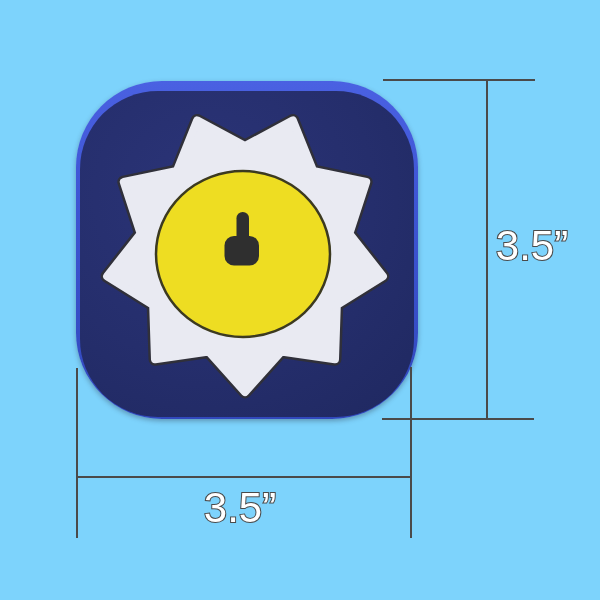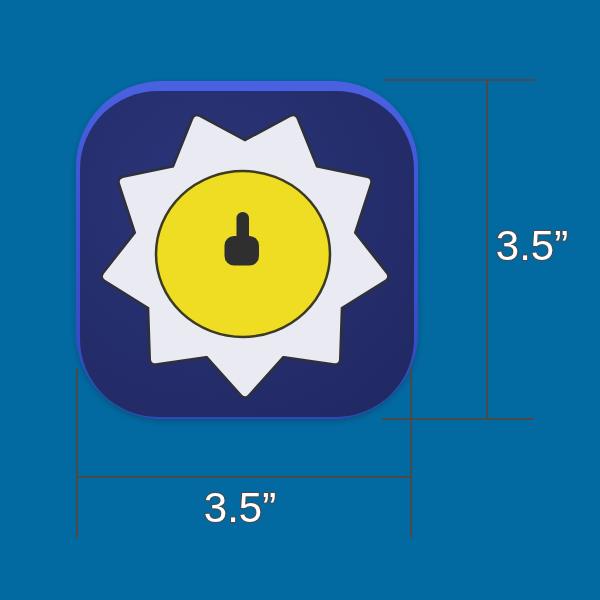--- a/index.html
+++ b/index.html
@@ -5,21 +5,21 @@
   html, body {
     margin: 0;
     padding: 0;
     background: #ffffff;
     font-family: "Liberation Sans", sans-serif;
   }
   .canvas {
     position: relative;
     width: 600px;
     height: 600px;
-    background: #0369a1;
+    background: #7dd3fc;
     overflow: hidden;
   }
 
   
   .icon-wrap {
     position: absolute;
     left: 76px;
     top: 81px;
     width: 342px;
     height: 338px;

